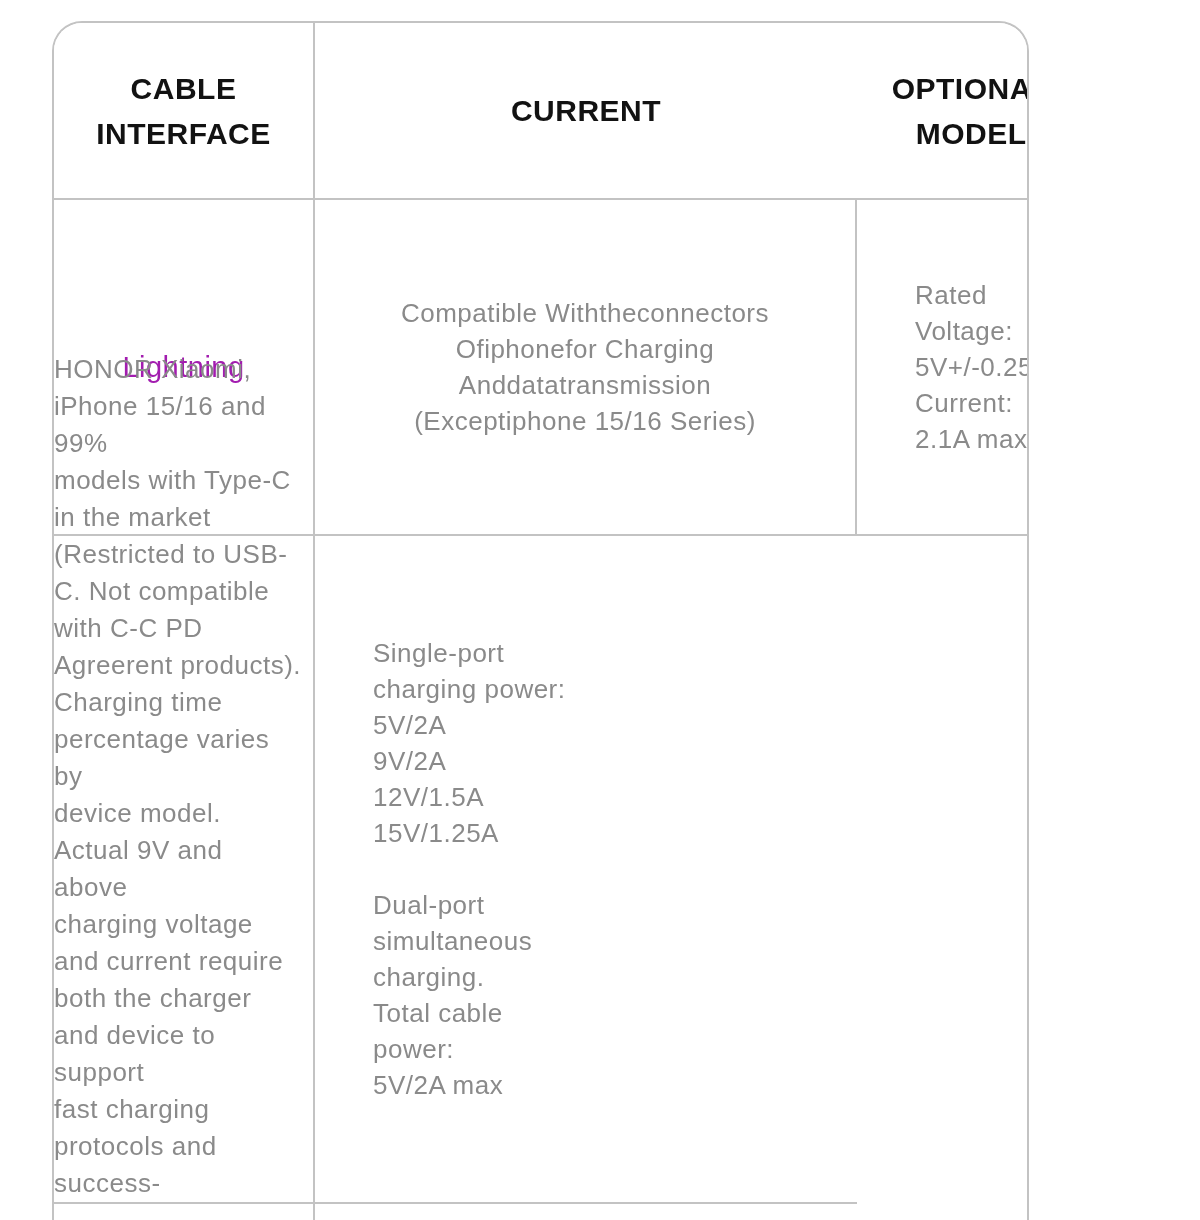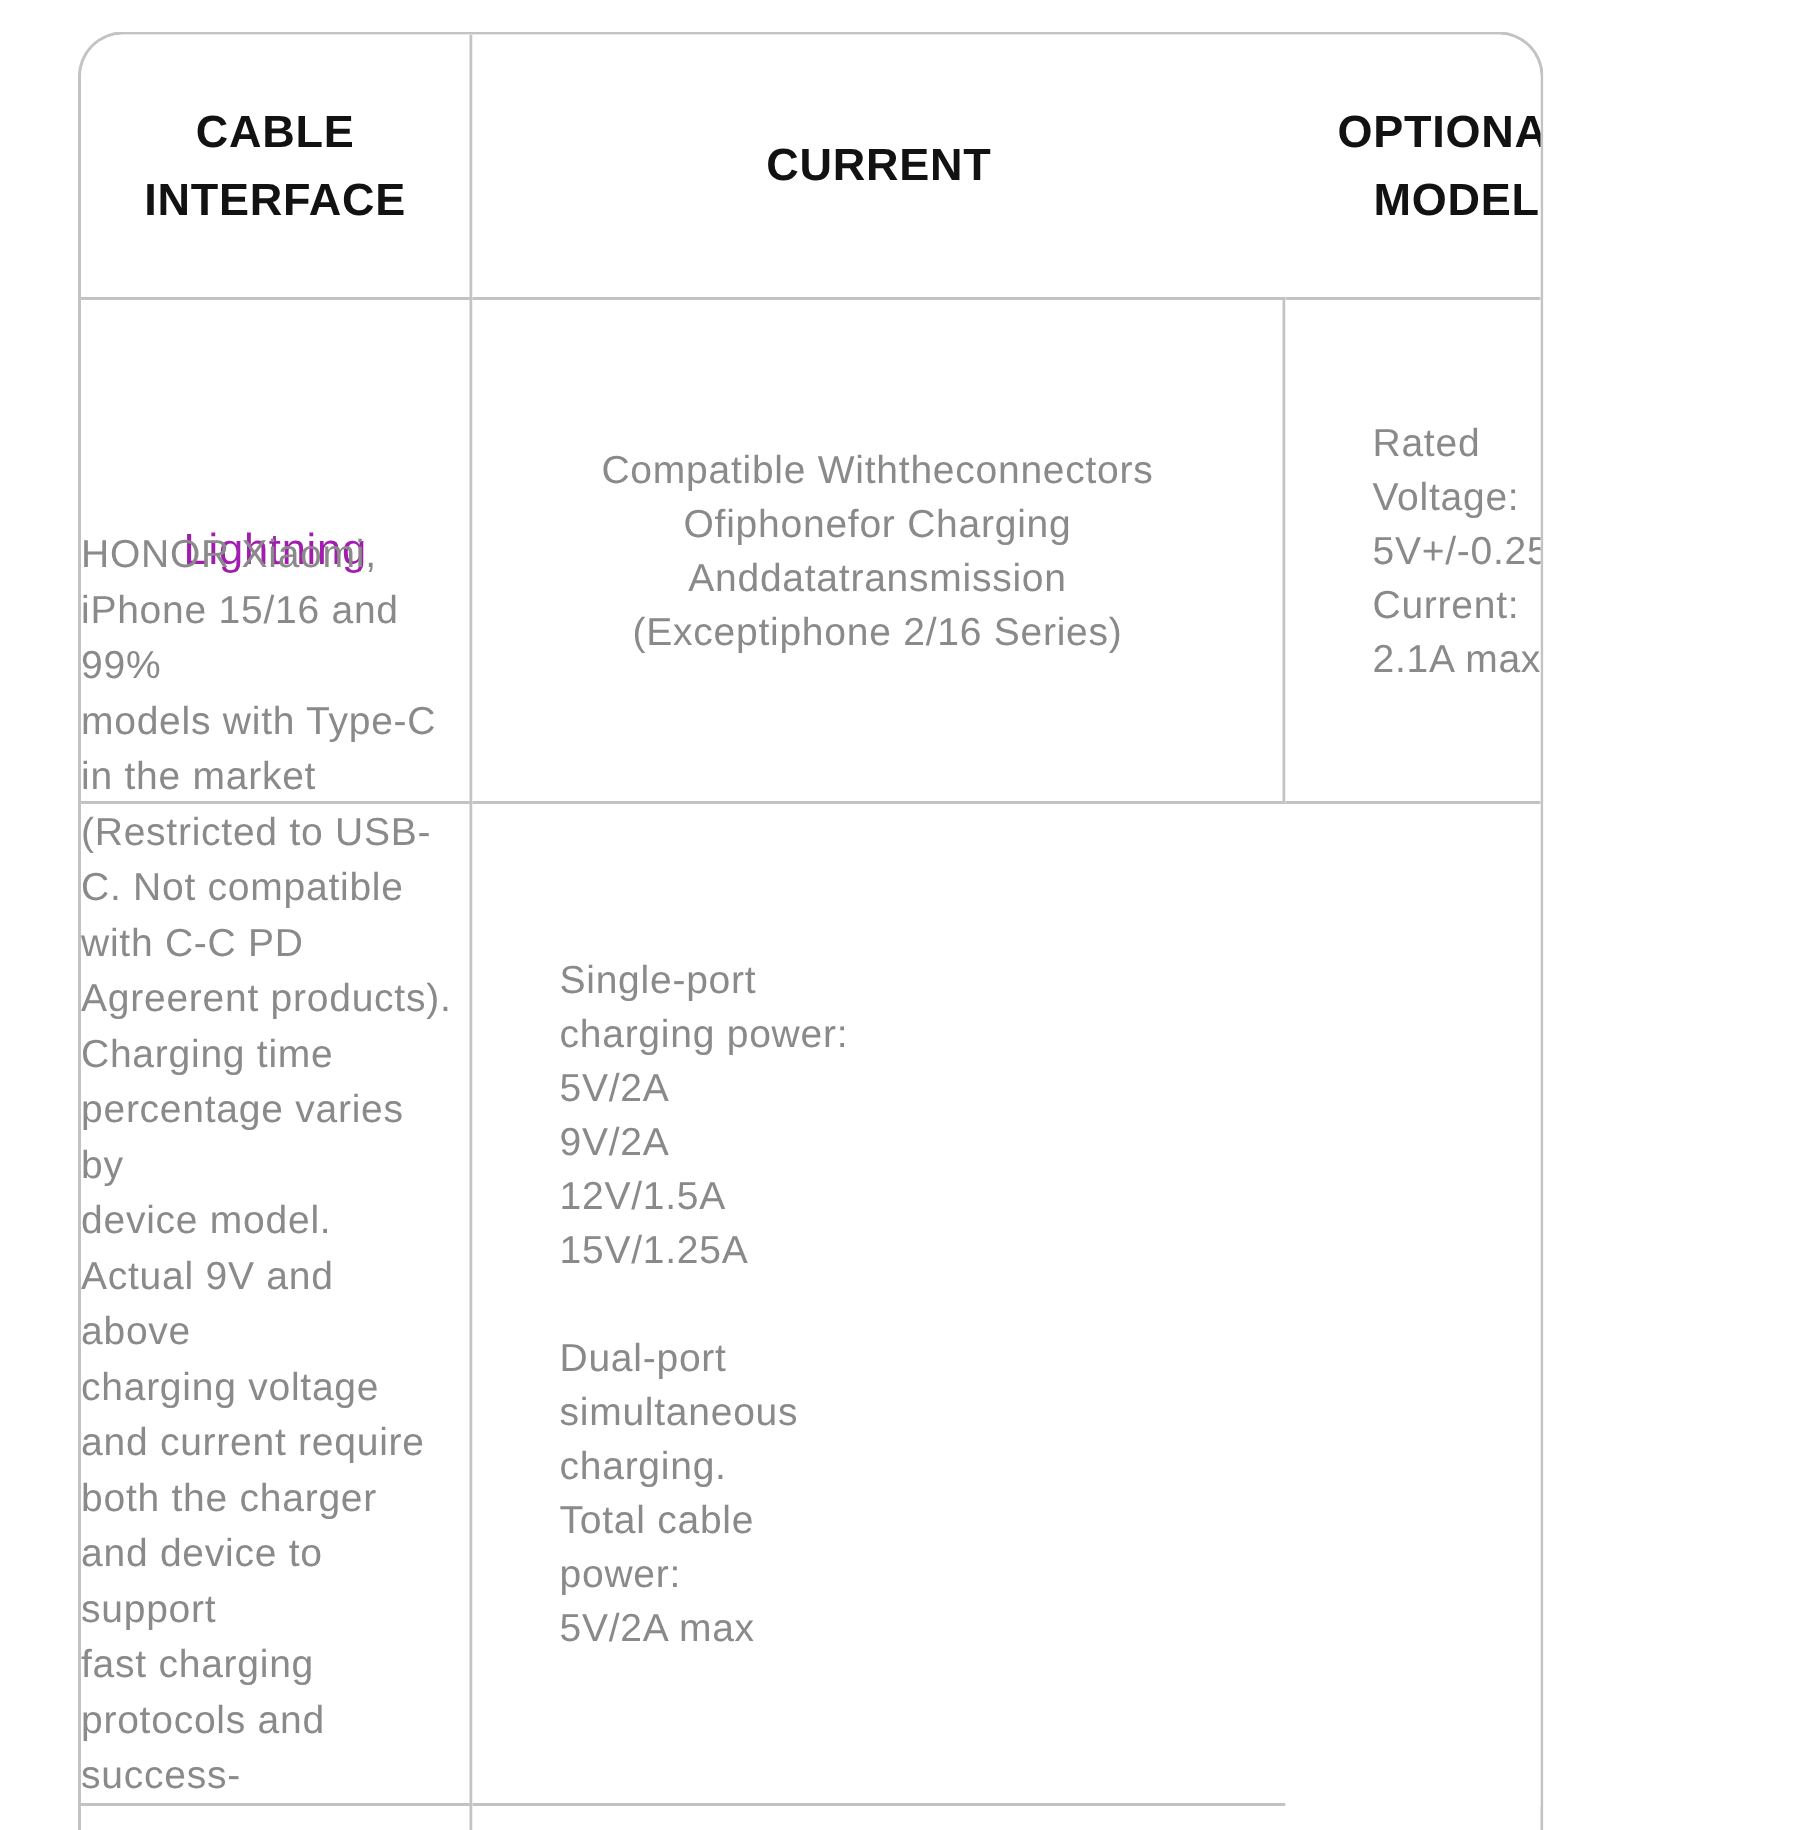--- a/index.html
+++ b/index.html
@@ -94,21 +94,21 @@
     <div class="hdr-text">OPTIONAL MODEL</div>
   </div>
 
   <div class="cell interface-cell">
     <div>Lightning</div>
   </div>
   <div class="cell model-center">
     <div class="body-text">Compatible Withtheconnectors
 Ofiphonefor Charging
 Anddatatransmission
-(Exceptiphone 2/16 Series)</div>
+(Exceptiphone 15/16 Series)</div>
   </div>
   <div class="cell current-cell last-col">
     <div class="body-text">Rated Voltage:
 5V+/-0.25Vdc
 Current:
 2.1A max</div>
   </div>
 
   <div class="cell model-left">
     <div class="body-text">HONOR Xiaomi, iPhone 15/16 and 99%

